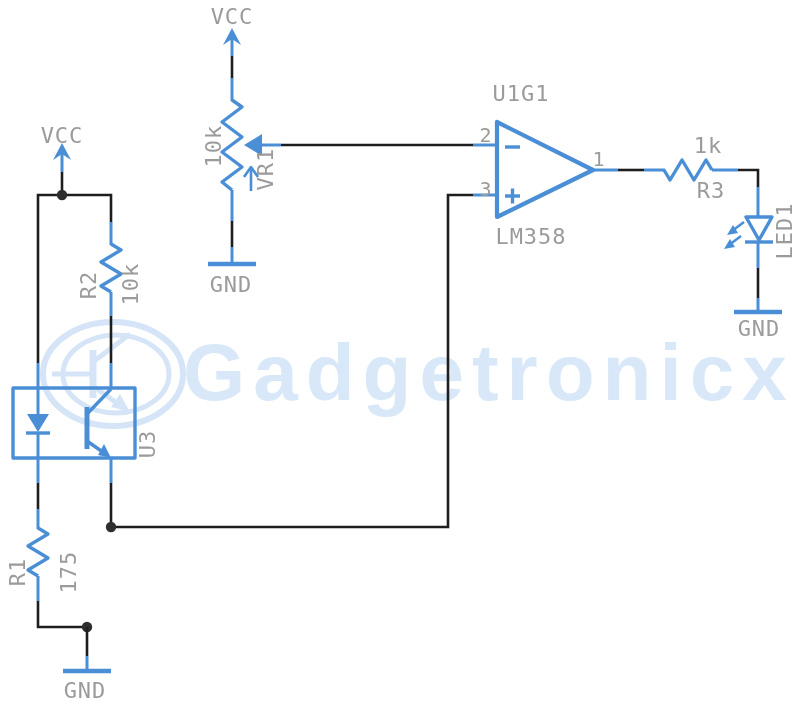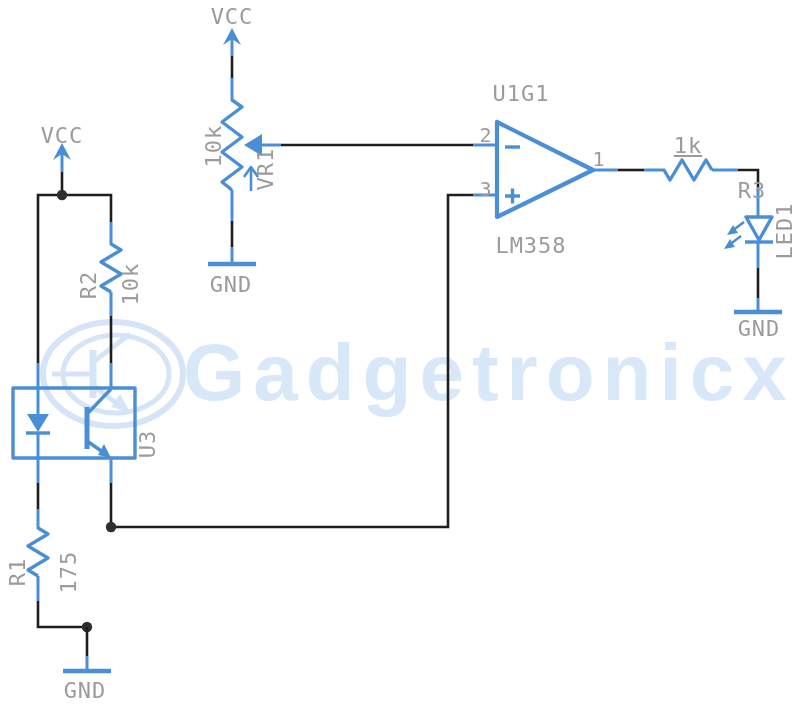--- a/index.html
+++ b/index.html
@@ -201,22 +201,22 @@
 
   <div class="lbl rot" style="left:89px;  top:285px;">R2</div>
   <div class="lbl rot" style="left:131px; top:284px;">10k</div>
   <div class="lbl rot" style="left:214px; top:146px;">10k</div>
   <div class="lbl rot" style="left:266px; top:169px;">VR1</div>
   <div class="lbl rot" style="left:148px; top:444px;">U3</div>
   <div class="lbl rot" style="left:18px;  top:572px;">R1</div>
   <div class="lbl rot" style="left:69px;  top:572px;">175</div>
   <div class="lbl rot" style="left:785px; top:231px;">LED1</div>
 
-  <div class="lbl" style="left:688px; top:146px;text-decoration:underline;">1k</div>
-  <div class="lbl" style="left:752px; top:191px;">R3</div>
+  <div class="lbl" style="left:708px; top:146px;">1k</div>
+  <div class="lbl" style="left:711px; top:191px;">R3</div>
   <div class="lbl" style="left:521px; top:94px;">U1G1</div>
-  <div class="lbl" style="left:531px; top:246px;">LM358</div>
+  <div class="lbl" style="left:531px; top:237px;">LM358</div>
 
   <div class="lbl pin" style="left:486px; top:135px;">2</div>
   <div class="lbl pin" style="left:486px; top:189px;">3</div>
   <div class="lbl pin" style="left:599px; top:159px;">1</div>
 
 </div>
 
 </body></html>

